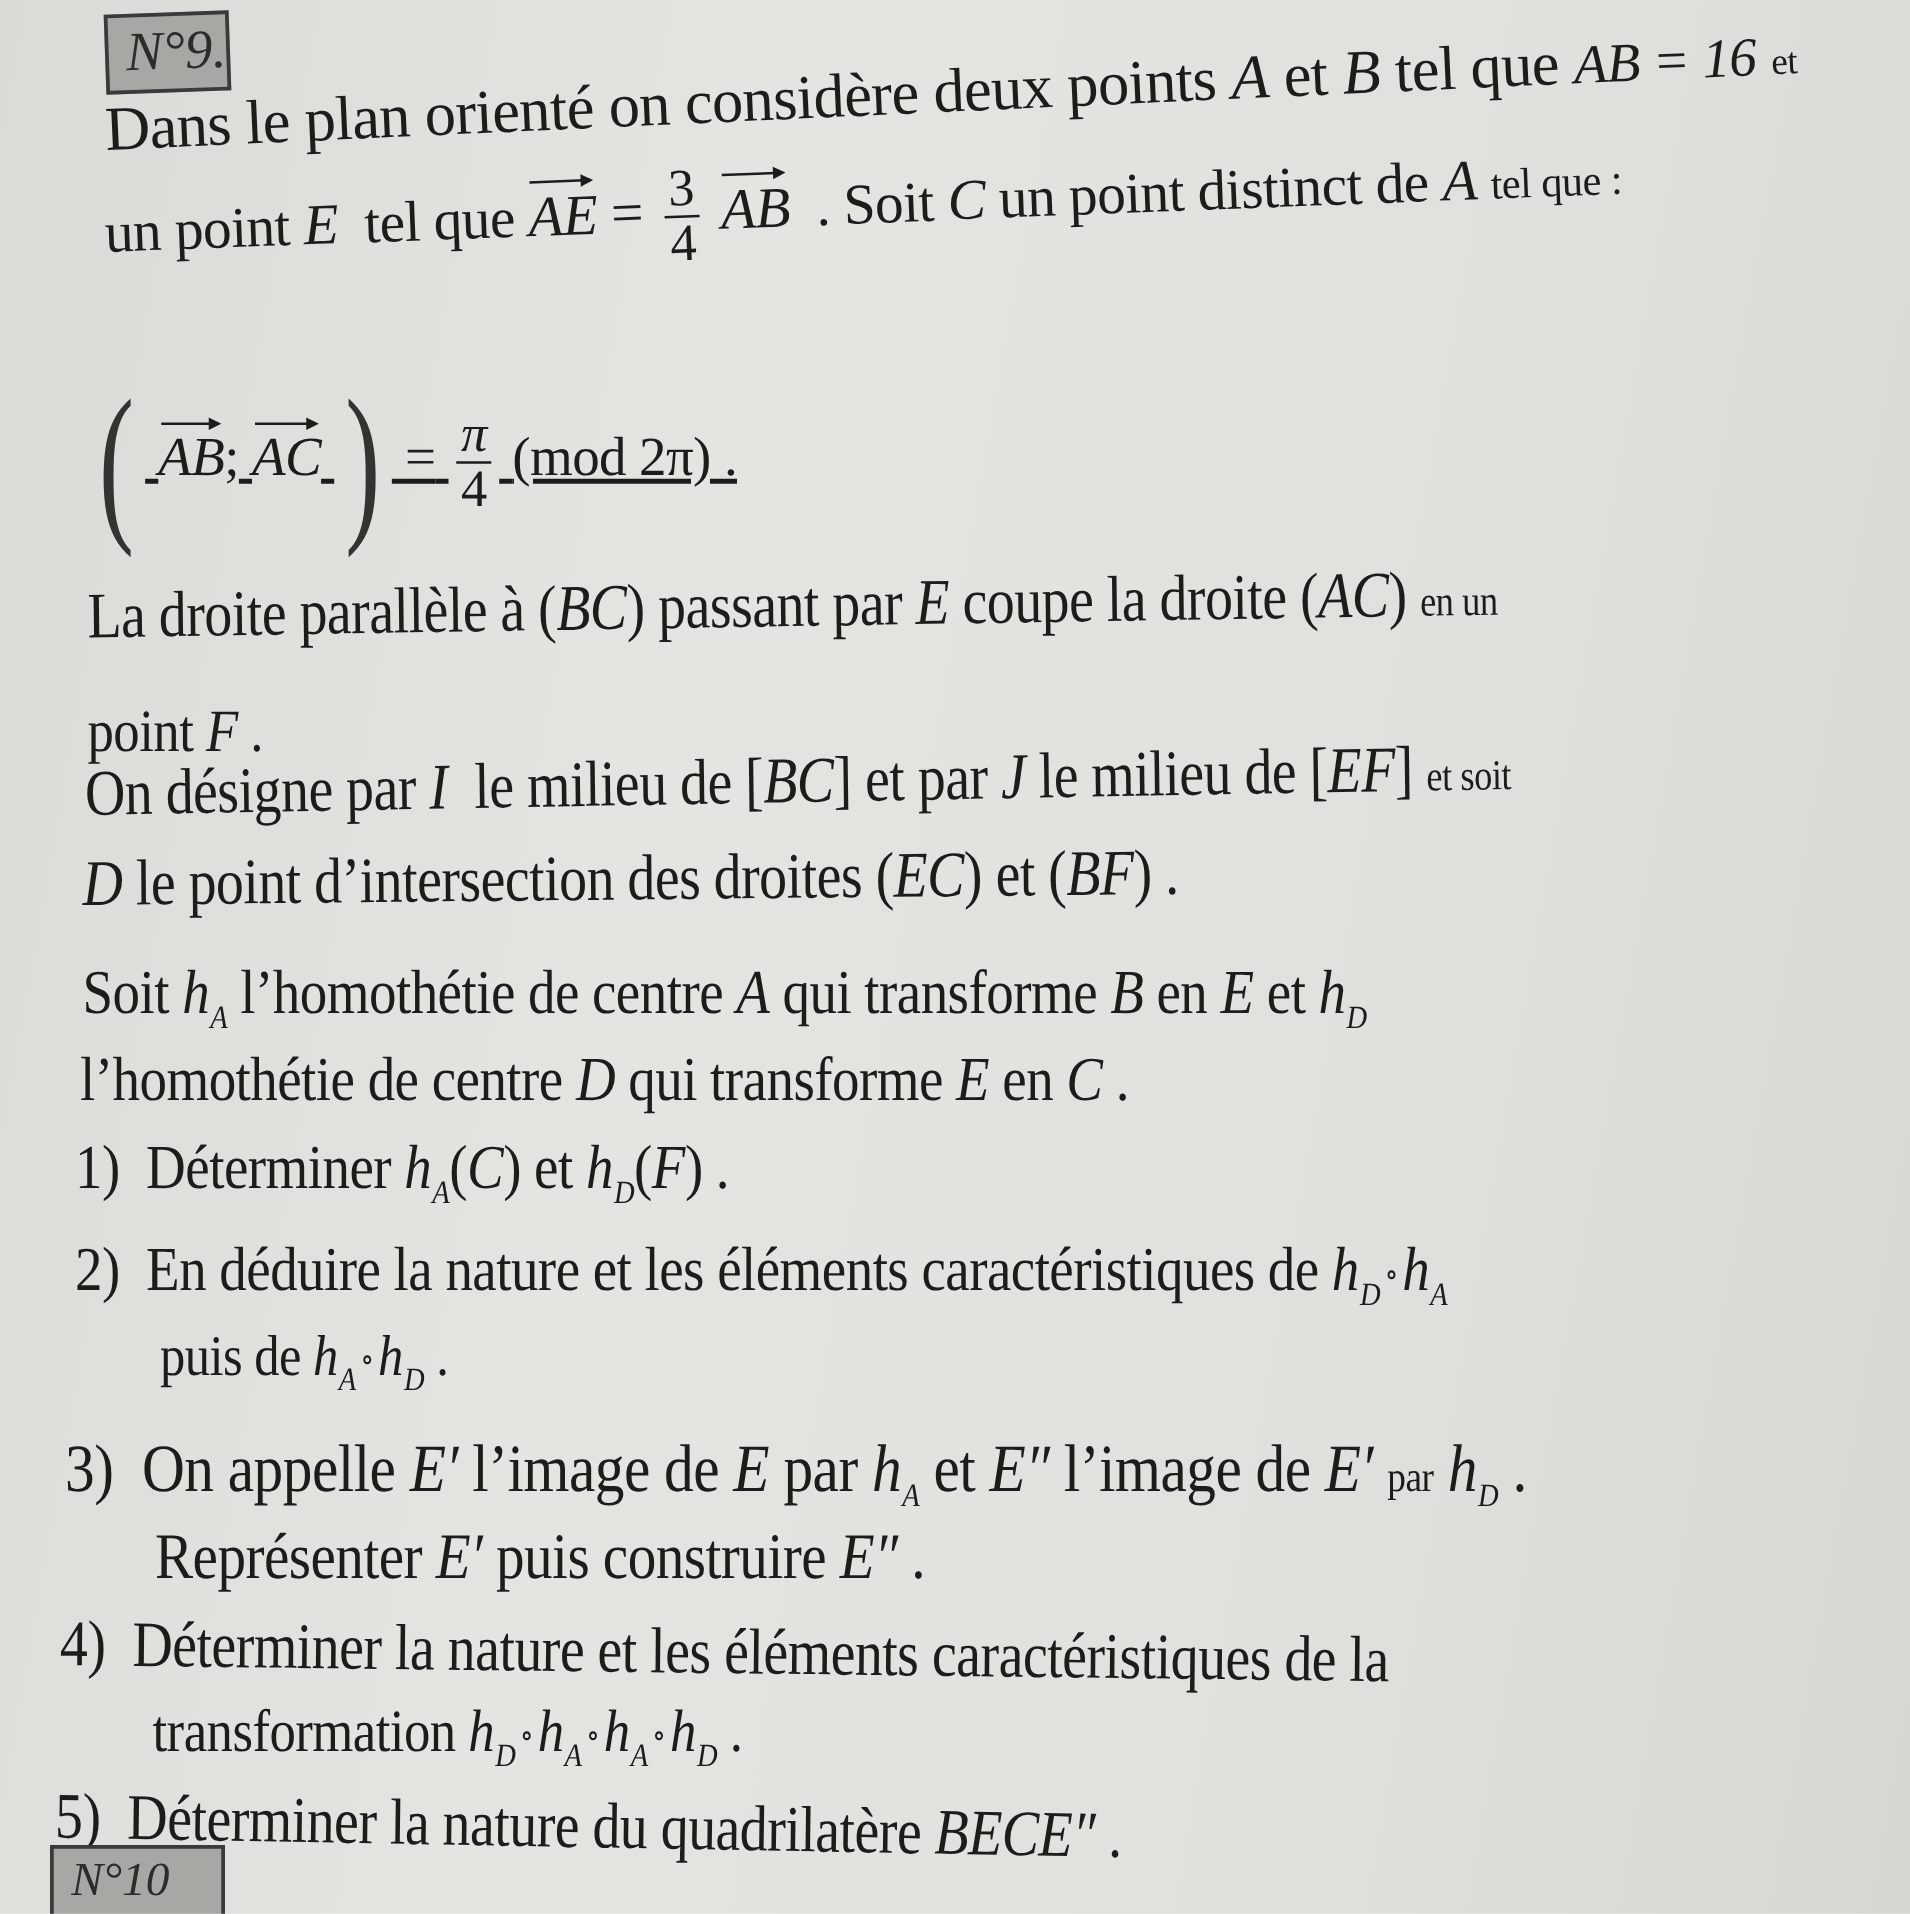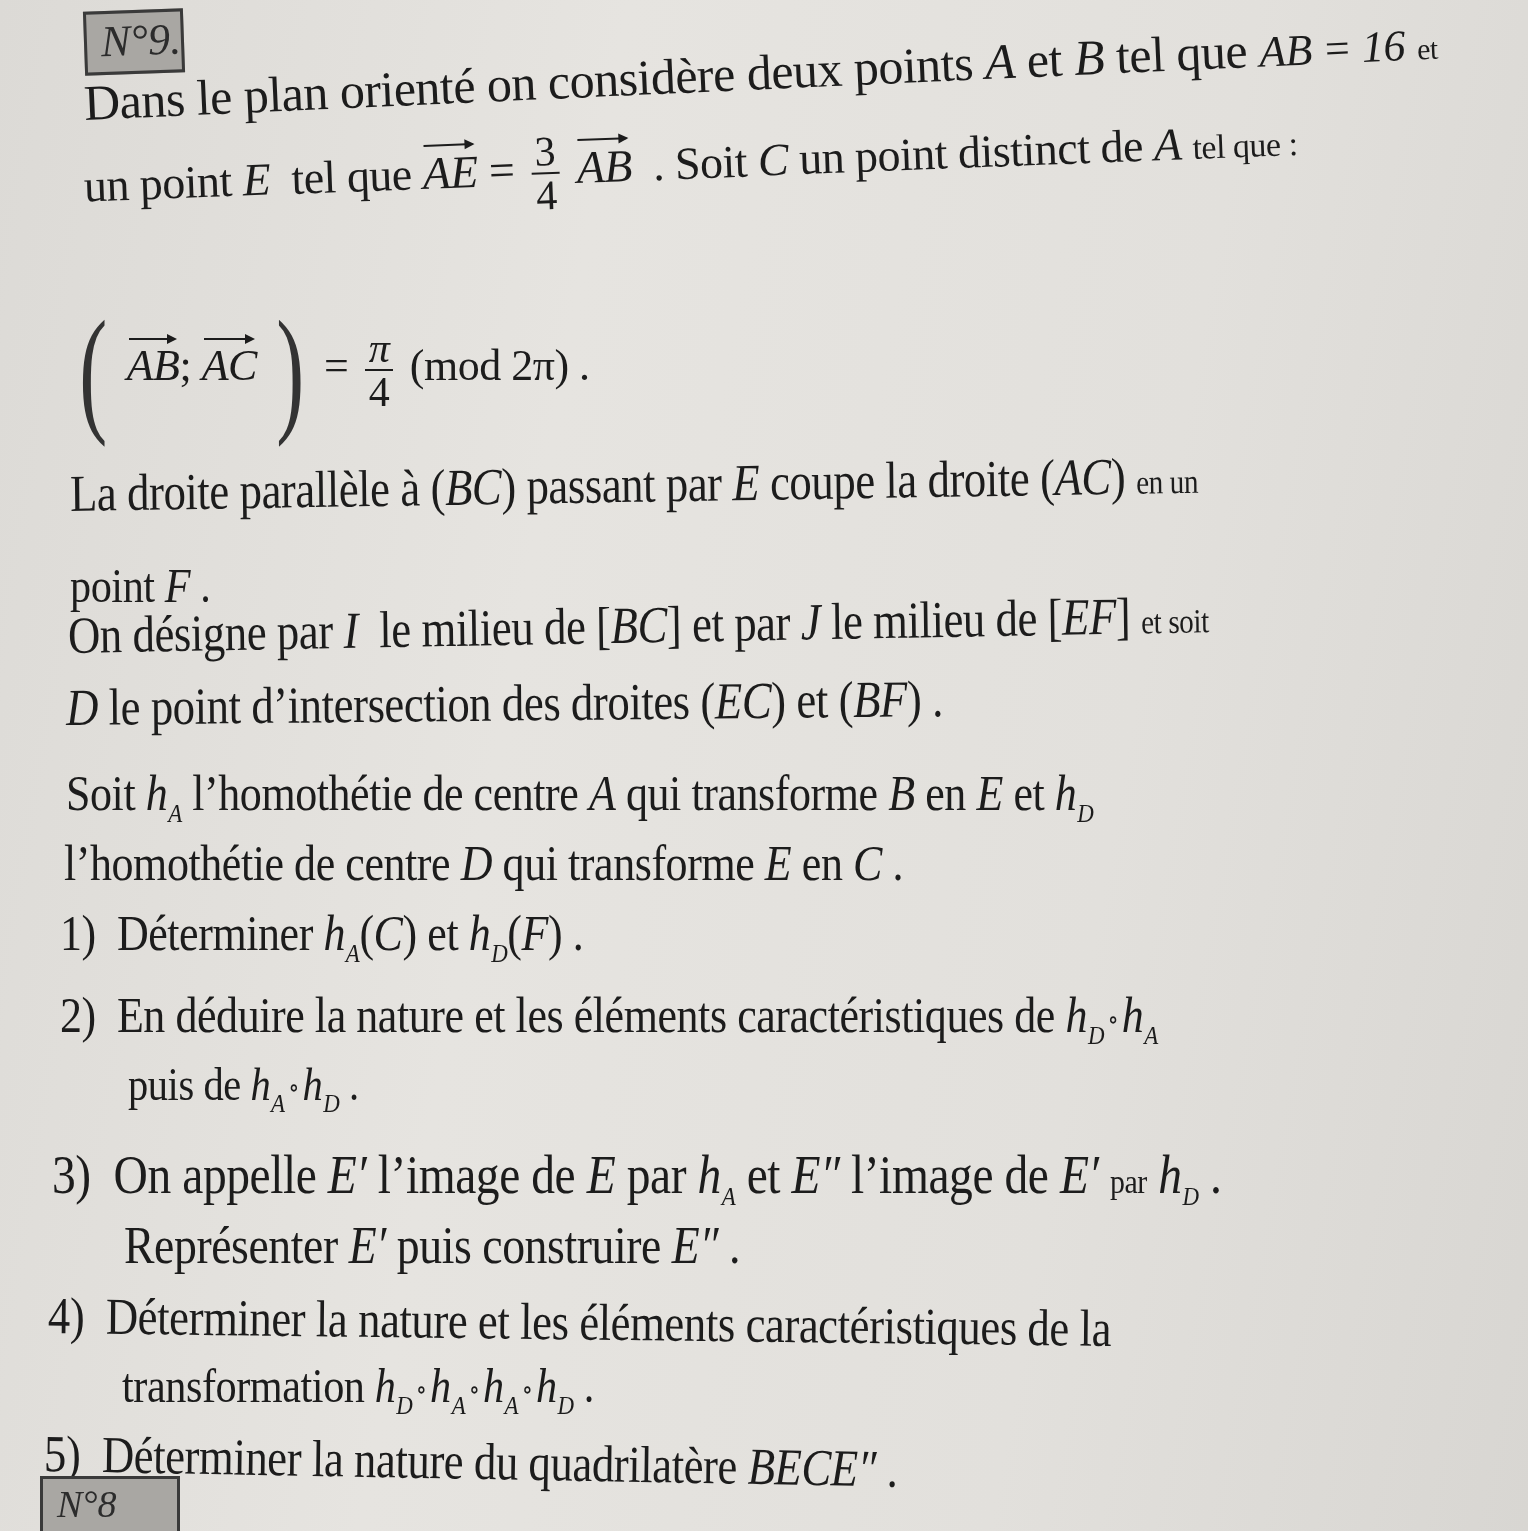--- a/index.html
+++ b/index.html
@@ -68,21 +68,21 @@
       <span class="den">4</span>
     </span>
     <span class="vec">AB</span>
     <span style="margin-left:10px;">. Soit</span>
     <i>C</i>
     <span>un point distinct de</span>
     <i>A</i>
     <span style="font-size:34px;">tel que :</span>
   </div>
 
-  <div class="line" style="left:70px; top:300px; font-size:44px;">
+  <div class="line" style="left:70px; top:300px; font-size:44px;text-decoration:underline;">
     <span class="bigparen">(</span>
     <span class="vec">AB</span><span>;</span>
     <span class="vec">AC</span>
     <span class="bigparen">)</span>
     <span>=</span>
     <span class="frac">
       <span class="num" style="font-style:italic;">π</span>
       <span class="den">4</span>
     </span>
     <span>(mod 2π) .</span>
@@ -135,16 +135,16 @@
   </div>
   <div class="line cond" style="left:122px; top:1362px; font-size:48px;">
     transformation <i>h</i><span class="sub">D</span><span class="compose">∘</span><i>h</i><span class="sub">A</span><span class="compose">∘</span><i>h</i><span class="sub">A</span><span class="compose">∘</span><i>h</i><span class="sub">D</span> .
   </div>
 
   <div class="line cond" style="left:44px; top:1428px; font-size:52px; transform: scaleX(0.86) rotate(0.9deg);">
     <span>5)</span>&nbsp; Déterminer la nature du quadrilatère <i>BECE″</i> .
   </div>
 
   <div class="badge" style="left:40px; top:1476px; width:140px; height:70px; font-size:38px;">
-    <span style="font-style:italic;">N°8</span>
+    <span style="font-style:italic;">N°10</span>
   </div>
 
 </div>
 
 </body></html>

